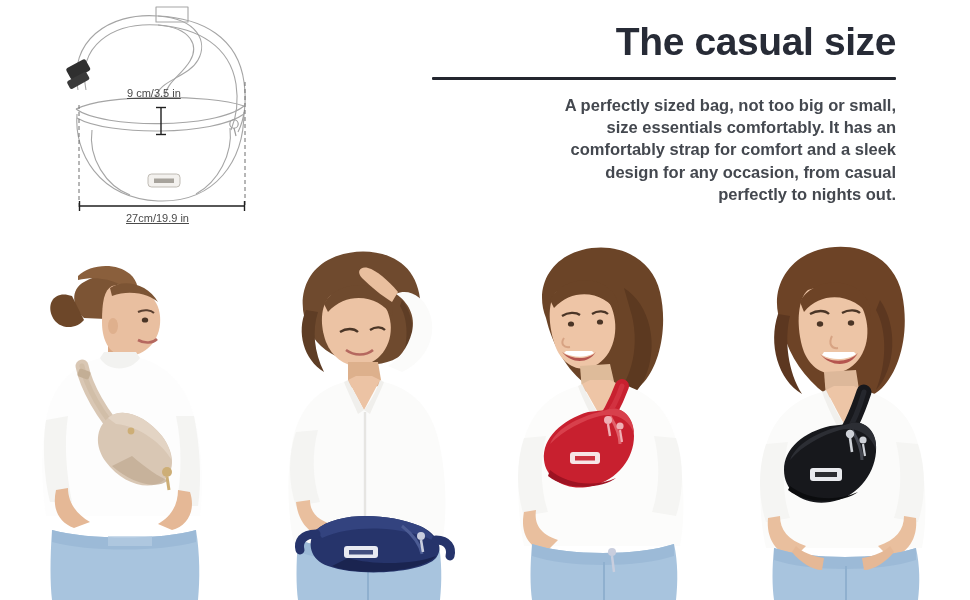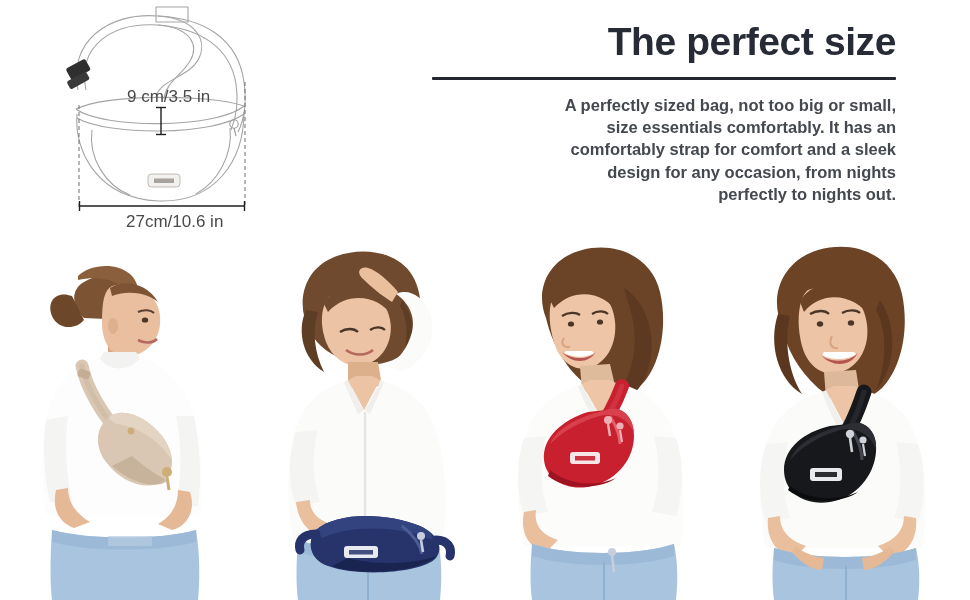--- a/index.html
+++ b/index.html
@@ -24,22 +24,22 @@
   .body-copy{
     margin:14px 0 0 0;font-size:16.5px;line-height:1.35;color:#44484f;
     text-align:right;font-weight:700;
   }
   .body-copy span{display:block;}
 
   
   .tech-wrap{position:absolute;left:48px;top:2px;width:240px;height:236px;}
   .tech-svg{display:block;}
   .dim-label{
-    position:absolute;font-size:17px;color:#4a4a4a;
-    font-family:"Liberation Sans", sans-serif;white-space:nowrap;
+    position:absolute;font-size:11px;color:#4a4a4a;
+    font-family:"Liberation Sans", sans-serif;white-space:nowrap;text-decoration:underline;
   }
   .dim-h{left:79px;top:85px;}
   .dim-w{left:78px;top:210px;}
 
   
   .models{position:absolute;left:0;top:240px;width:970px;height:360px;}
   .model{position:absolute;top:0;width:240px;height:360px;}
   .m1{left:12px;} .m2{left:252px;} .m3{left:484px;} .m4{left:724px;}
   .model svg{display:block;}
 </style>
@@ -100,31 +100,31 @@
       </g>
 
       <g stroke="#1f1f1f" stroke-width="1.4">
         <line x1="31" y1="204" x2="197" y2="204"></line>
         <line x1="31.5" y1="199" x2="31.5" y2="209"></line>
         <line x1="196.5" y1="199" x2="196.5" y2="209"></line>
       </g>
     </svg>
 
     <div class="dim-label dim-h">9 cm/3.5 in</div>
-    <div class="dim-label dim-w">27cm/10.6 in</div>
+    <div class="dim-label dim-w">27cm/19.9 in</div>
   </div>
 
   <div class="copy-block">
-    <h1 class="headline">The perfect size</h1>
+    <h1 class="headline">The casual size</h1>
     <div class="rule"></div>
     <p class="body-copy">
       <span>A perfectly sized bag, not too big or small,</span>
       <span>size essentials comfortably. It has an</span>
       <span>comfortably strap for comfort and a sleek</span>
-      <span>design for any occasion, from nights</span>
+      <span>design for any occasion, from casual</span>
       <span>perfectly to nights out.</span>
     </p>
   </div>
 
   <div class="models">
 
     <div class="model m1">
       <svg width="240" height="360" viewBox="0 0 240 360">
 
         <path d="M72 78 C 60 66, 58 50, 72 42 C 84 34, 100 34, 112 42

